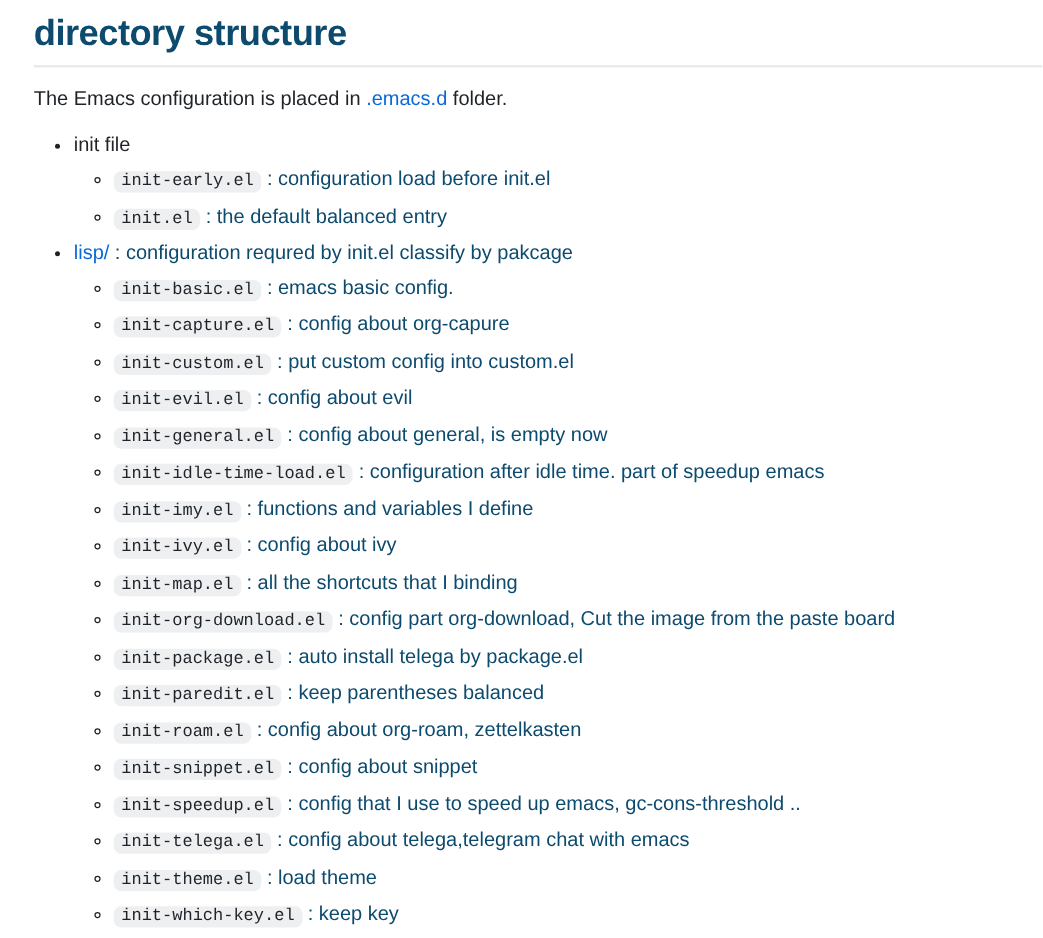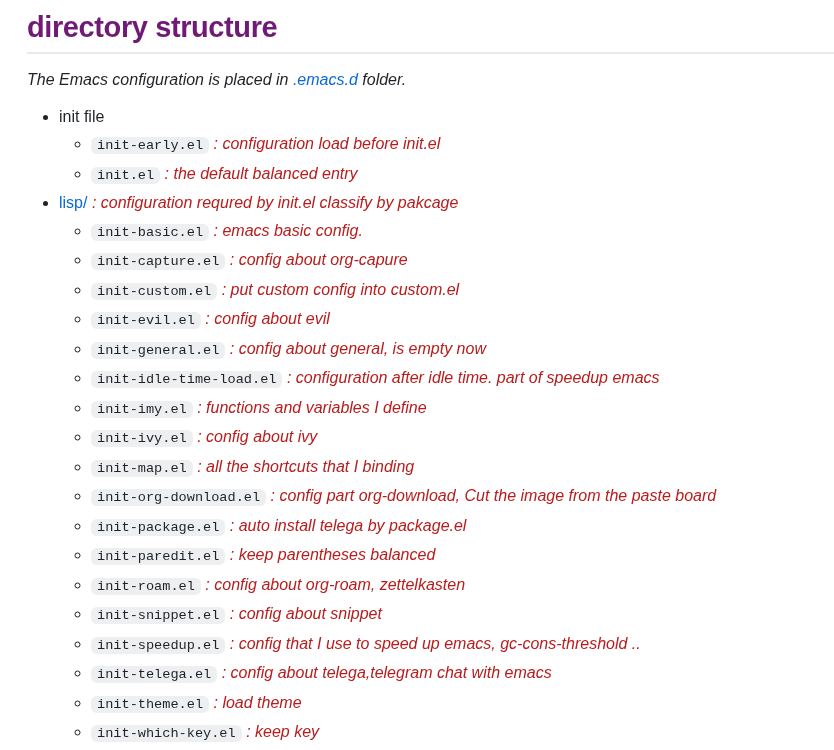--- a/index.html
+++ b/index.html
@@ -18,26 +18,25 @@
     box-sizing: border-box;
   }
   h1.page-title {
     font-size: 29px;
     font-weight: 700;
     letter-spacing: -0.4px;
     line-height: 1.2;
     margin: 0 -27px 14px 0;   
     padding-bottom: 7px;
     border-bottom: 2px solid #e8ebee;
-    color: #701a75;
+    color: #0c4a6e;
   }
   p.intro {
     margin: 0 0 13px 0;
     line-height: 24px;
-    font-style: italic;
   }
   a.md-link {
     color: #0969da;
     text-decoration: none;
     cursor: pointer;
   }
   ul.top-list {
     list-style: disc;
     margin: 0;
     padding-left: 32px;
@@ -51,21 +50,21 @@
   li + li { margin-top: 3.5px; }
   .chip {
     font-family: "Liberation Mono", monospace;
     font-size: 85%;
     background: rgba(175,184,193,0.22);
     border-radius: 6px;
     padding: 1px 6px;
     white-space: nowrap;
     color: #1f2328;
   }
-  .desc { color: #b91c1c; font-style: italic; }
+  .desc { color: #0c4a6e; }
 </style>
 </head>
 <body>
 
 <div class="markdown-body">
   <h1 class="page-title">directory structure</h1>
 
   <p class="intro"><span>The Emacs configuration is placed in </span><a class="md-link">.emacs.d</a><span> folder.</span></p>
 
   <ul class="top-list" id="top-list">

